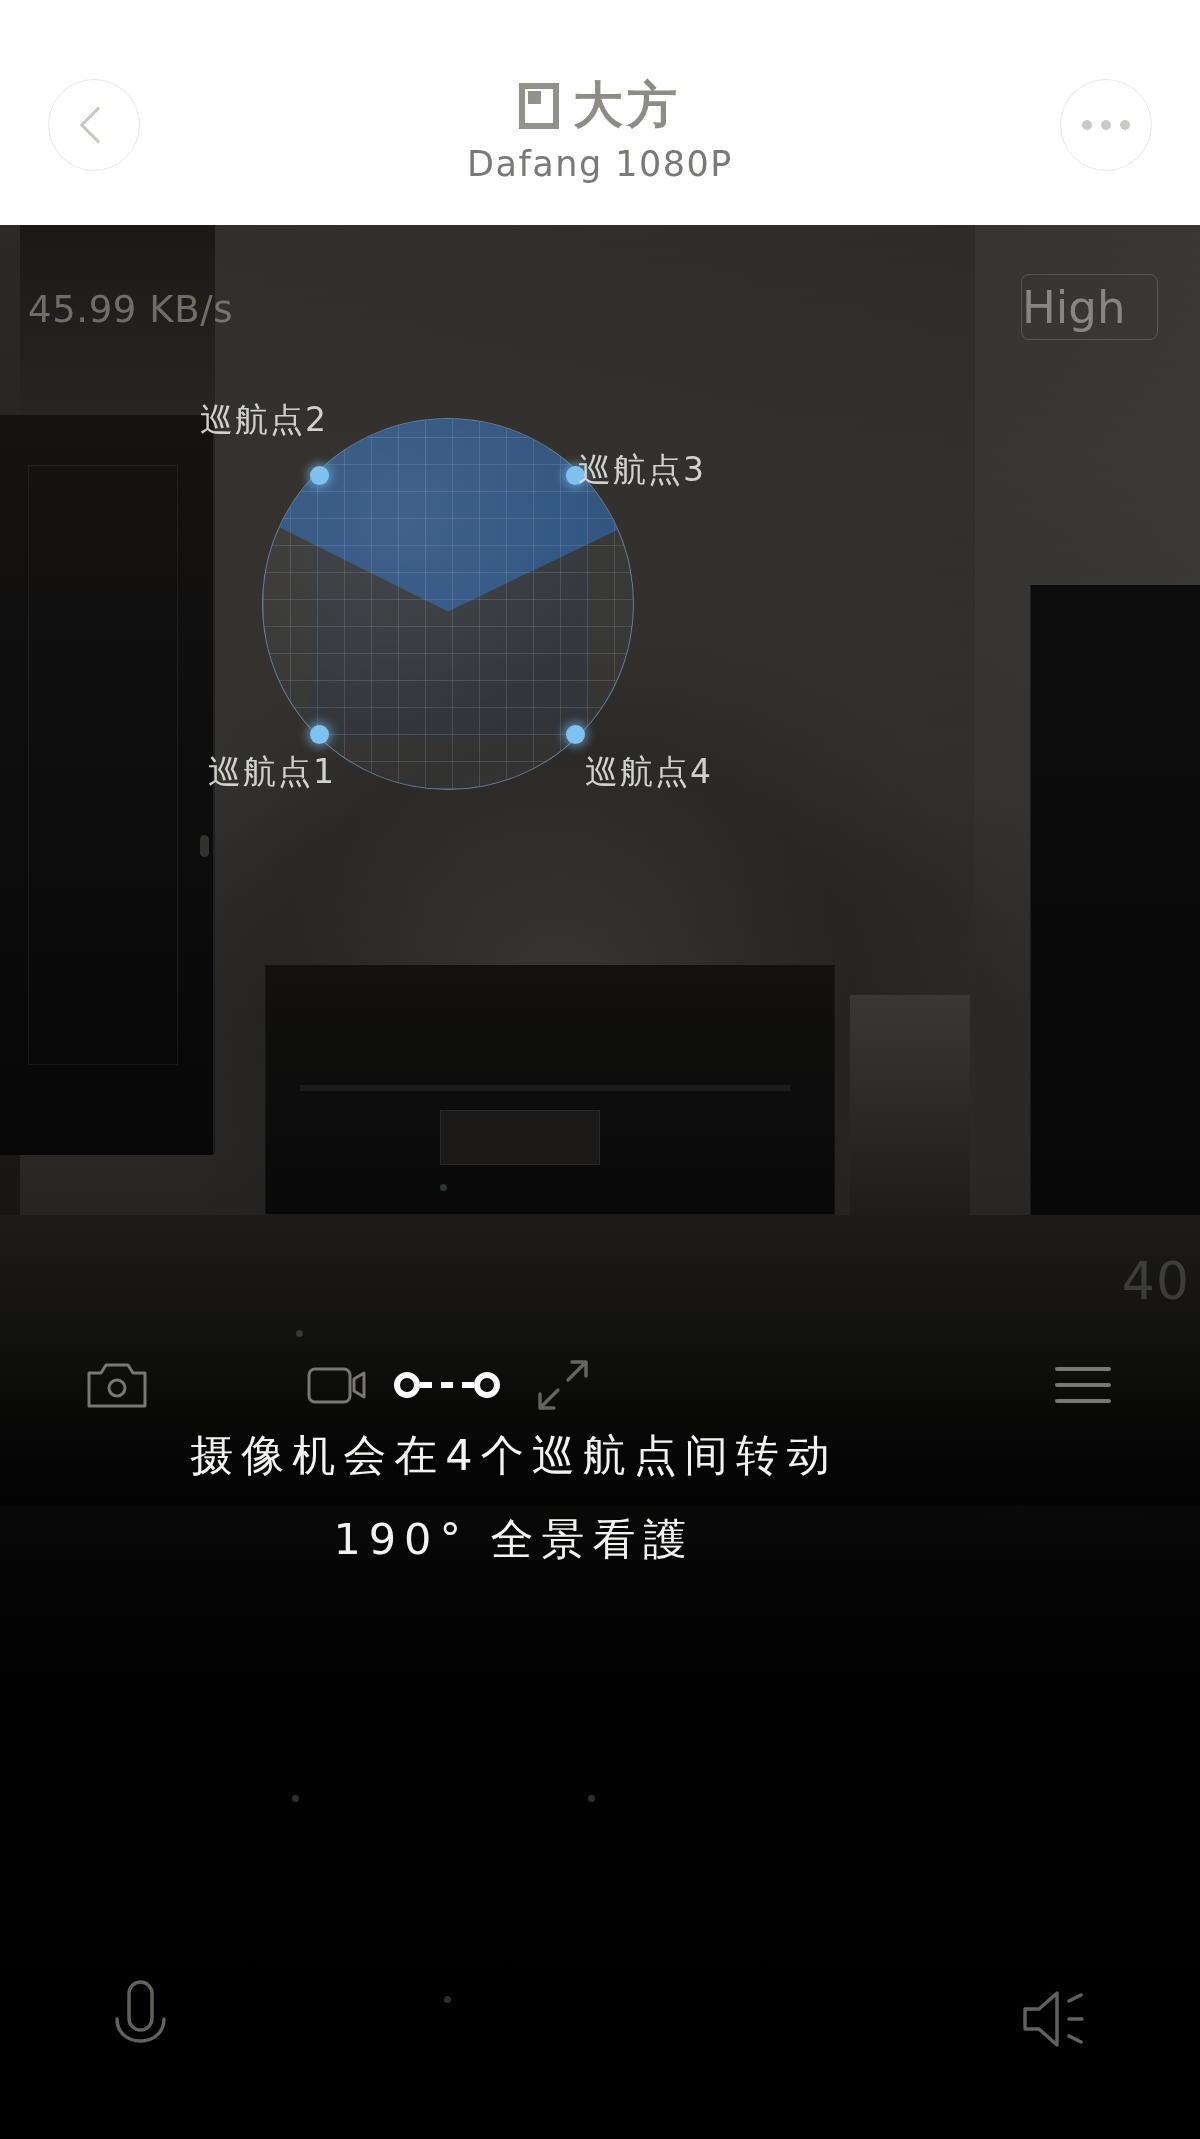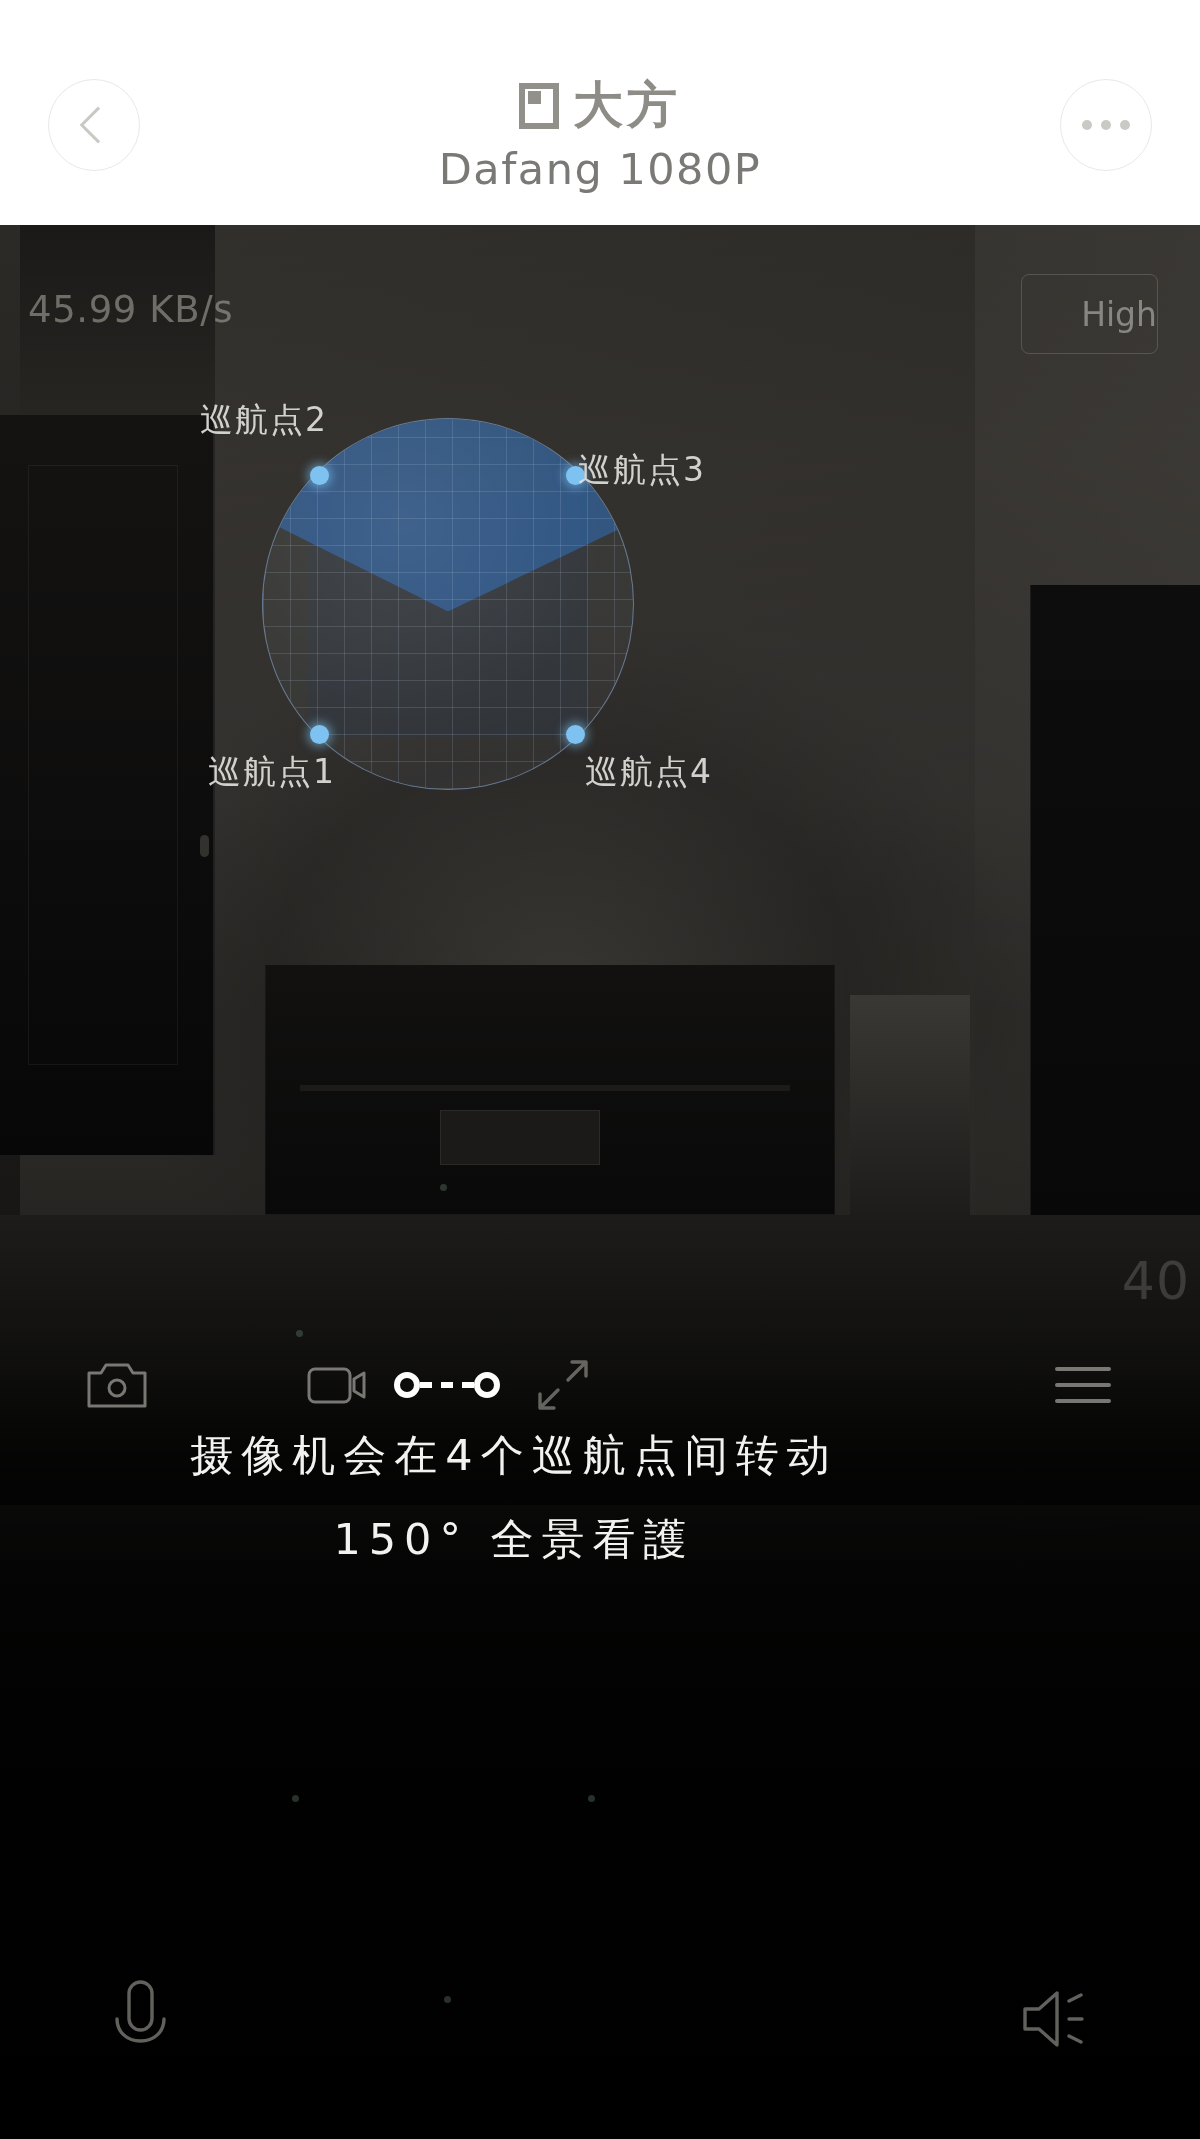--- a/index.html
+++ b/index.html
@@ -126,37 +126,37 @@
     content:""; position:absolute; left:3px; top:2px;
     width:13px; height:13px; background:rgba(126,124,118,0.85);
   }
   .brand-name {
     font-size:50px; font-weight:700; letter-spacing:4px;
     color:rgba(132,130,124,0.92);
     font-family:"DejaVu Sans","Liberation Sans",sans-serif;
   }
   .model {
     position:absolute; left:0; top:144px; width:1200px; text-align:center;
-    font-size:43px; letter-spacing:1.5px;
+    font-size:35px; letter-spacing:1.5px;
     color:rgba(105,103,98,0.88);
   }
 
   
   .bitrate {
     position:absolute; left:38px; top:288px; z-index:30;
     font-size:37px; letter-spacing:0.6px;
     color:rgba(160,158,152,0.62);
   }
   .bitrate .clip { display:inline-block; margin-left:-10px; }
   .quality-btn {
     position:absolute; right:42px; top:274px; z-index:30;
-    width:137px; height:80px; border-radius:8px;
+    width:137px; height:66px; border-radius:8px;
     border:1px solid rgba(160,158,152,0.30);
-    display:flex; align-items:center; justify-content:flex-end;
-    font-size:33px; color:rgba(170,168,162,0.70);
+    display:flex; align-items:center; justify-content:flex-start;
+    font-size:45px; color:rgba(170,168,162,0.70);
   }
 
   
   .sphere-wrap {
     position:absolute; left:262px; top:418px;
     width:372px; height:372px; z-index:25;
   }
   .sphere {
     position:absolute; inset:0; border-radius:50%;
     overflow:hidden;
@@ -375,21 +375,21 @@
     </div>
 
     <div class="tool menu">
       <svg class="svg-ico" width="58" height="46" viewBox="0 0 58 46" fill="none">
         <path class="dim" d="M3 7h52M3 23h52M3 39h52" stroke-width="4" stroke-linecap="round"></path>
       </svg>
     </div>
   </div>
 
   <div class="tip line1">摄像机会在4个巡航点间转动</div>
-  <div class="tip line2">150° 全景看護</div>
+  <div class="tip line2">190° 全景看護</div>
 
 
   <div class="bottom-bar">
     <div class="bottom-ico mic">
       <svg class="svg-ico" width="70" height="84" viewBox="0 0 70 84" fill="none">
         <rect class="dim2" x="24" y="5" width="23" height="48" rx="11.5" stroke-width="3.4"></rect>
         <path class="dim2" d="M12 42c0 13 10 22 23.5 22S59 55 59 42" stroke-width="3.4" stroke-linecap="round"></path>
       </svg>
     </div>
 

